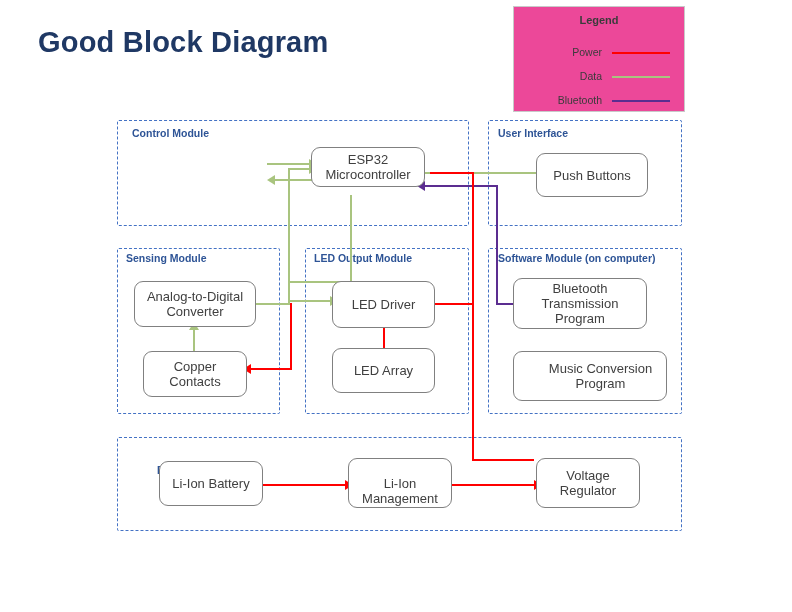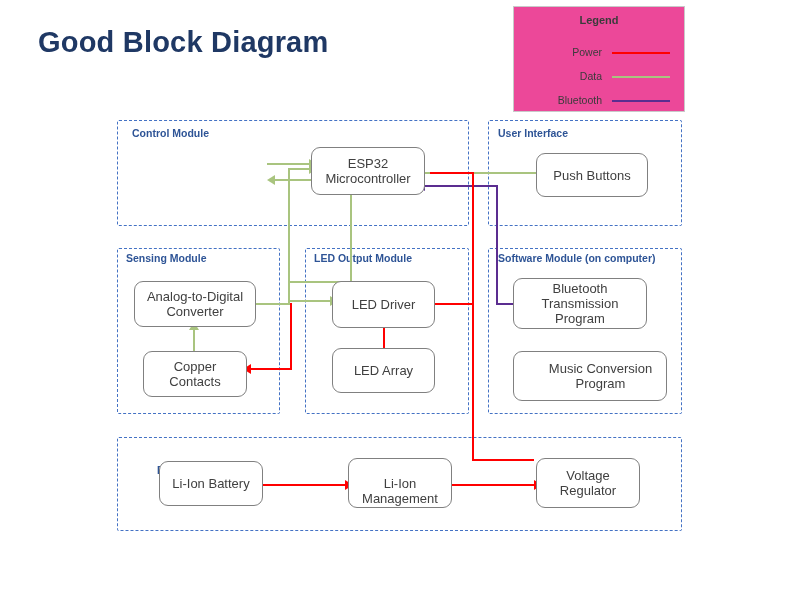--- a/index.html
+++ b/index.html
@@ -157,21 +157,21 @@
     <div class="ln h" style="left:250px;top:368px;width:42px;background:#ff0000;"></div>
     <div class="arrow ar-left" style="left:243px;top:364px;border-right:8px solid #ff0000;"></div>
 
     <div class="ln h" style="left:263px;top:484px;width:85px;background:#ff0000;"></div>
     <div class="arrow ar-right" style="left:345px;top:480px;border-left:8px solid #ff0000;"></div>
 
     <div class="ln h" style="left:452px;top:484px;width:85px;background:#ff0000;"></div>
     <div class="arrow ar-right" style="left:534px;top:480px;border-left:8px solid #ff0000;"></div>
 
 
-    <div class="node" style="left:311px;top:147px;width:114px;height:48px;white-space:pre-line;align-items:center;">
+    <div class="node" style="left:311px;top:147px;width:114px;height:40px;white-space:pre-line;align-items:center;">
       <span style="white-space:pre-line;">ESP32
 Microcontroller</span>
     </div>
 
     <div class="node" style="left:536px;top:153px;width:112px;height:44px;text-align:right;">
       <span>Push Buttons</span>
     </div>
 
     <div class="node" style="left:134px;top:281px;width:122px;height:46px;white-space:pre-line;">
       <span style="white-space:pre-line;">Analog-to-Digital

